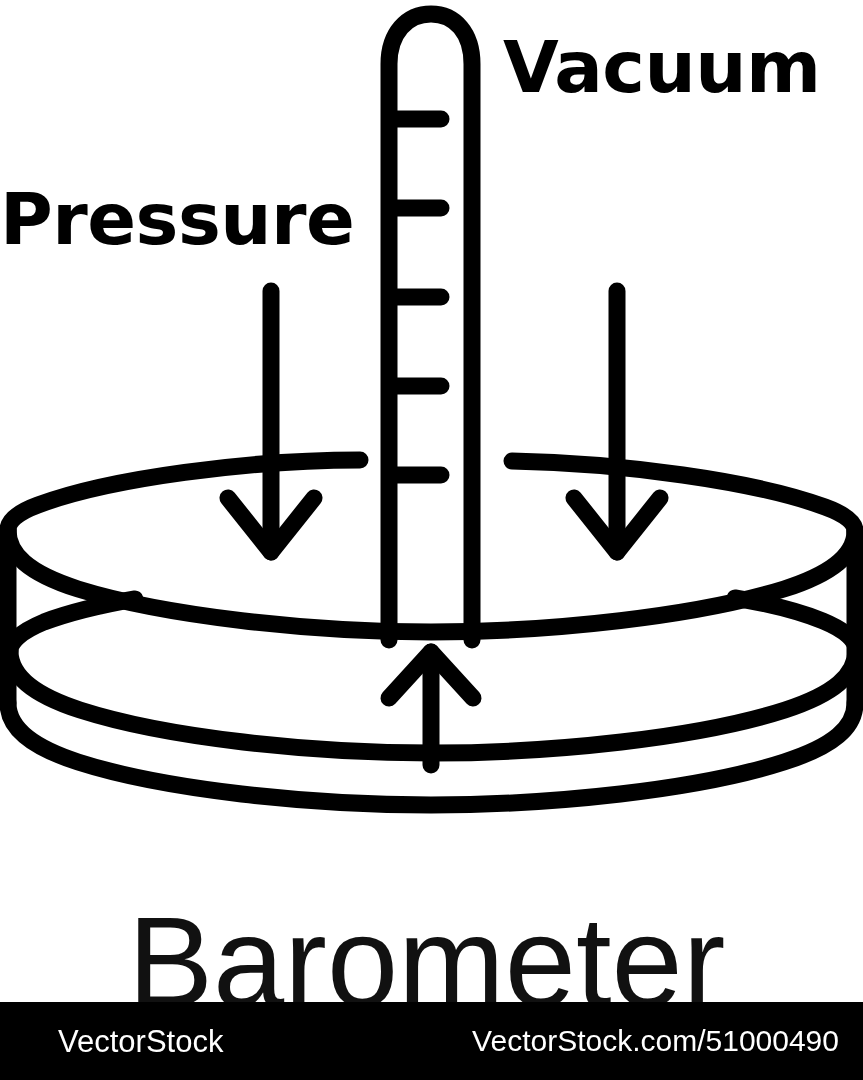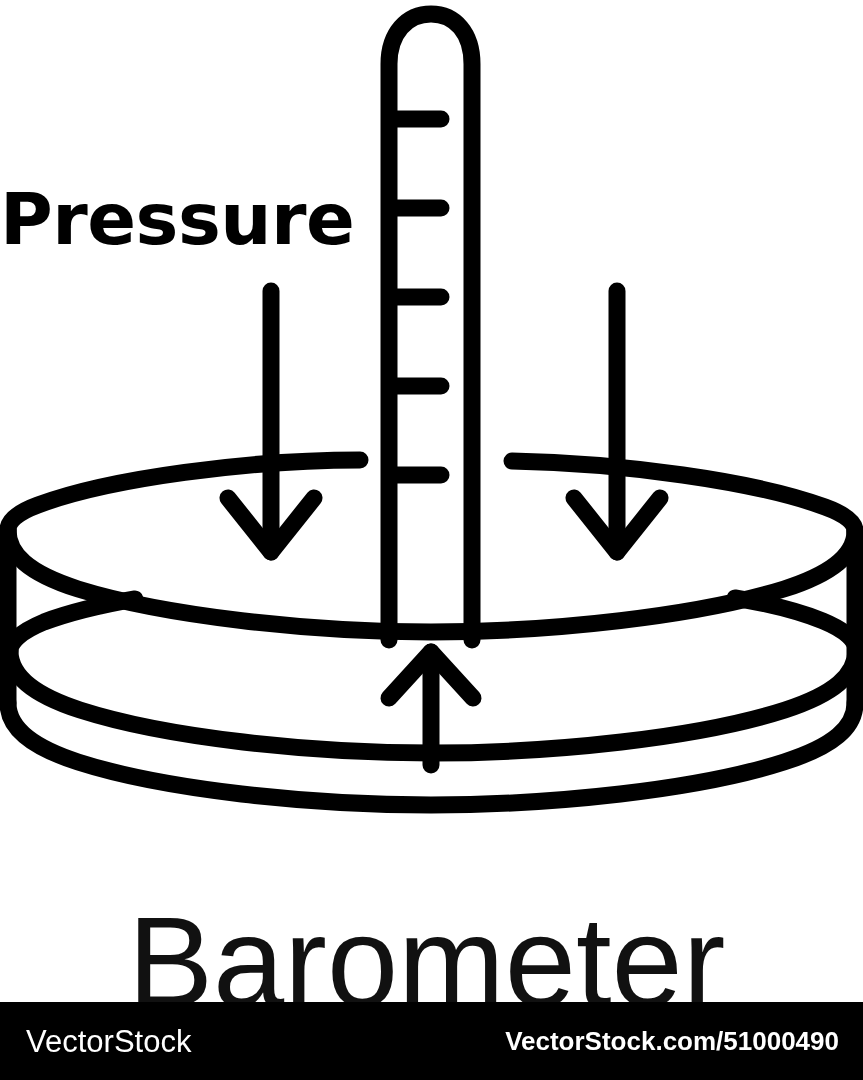--- a/index.html
+++ b/index.html
@@ -75,26 +75,27 @@
     box-sizing: border-box;
     padding: 0 24px 0 26px;
   }
   #footer-brand {
     color: #ffffff;
     font-family: "Liberation Sans", sans-serif;
     font-weight: 400;
     font-size: 31px;
     line-height: 1;
     white-space: nowrap;
+    margin-left: 32px;
   }
   #footer-url {
     color: #ffffff;
     font-family: "Liberation Sans", sans-serif;
-    font-weight: 700;
-    font-size: 26px;
+    font-weight: 400;
+    font-size: 30px;
     line-height: 1;
     white-space: nowrap;
   }
 </style>
 </head>
 <body>
 
 <div id="stage">
 
   <svg id="artwork" viewBox="0 0 863 1080" xmlns="http://www.w3.org/2000/svg">
@@ -154,20 +155,21 @@
       <polyline points="574,498 617,552 660,498"></polyline>
 
       <line x1="431" y1="765" x2="431" y2="652"></line>
       <polyline points="389,698 431,652 473,698"></polyline>
 
     </g>
   </svg>
 
   <div class="hdr-label" id="label-pressure">Pressure</div>
 
+  <div class="hdr-label" id="label-vacuum">Vacuum</div>
 
   <div id="caption-barometer">Barometer</div>
 
   <div id="footer-bar">
     <span id="footer-brand">VectorStock</span>
     <span id="footer-url">VectorStock.com/51000490</span>
   </div>
 
 </div>
 

